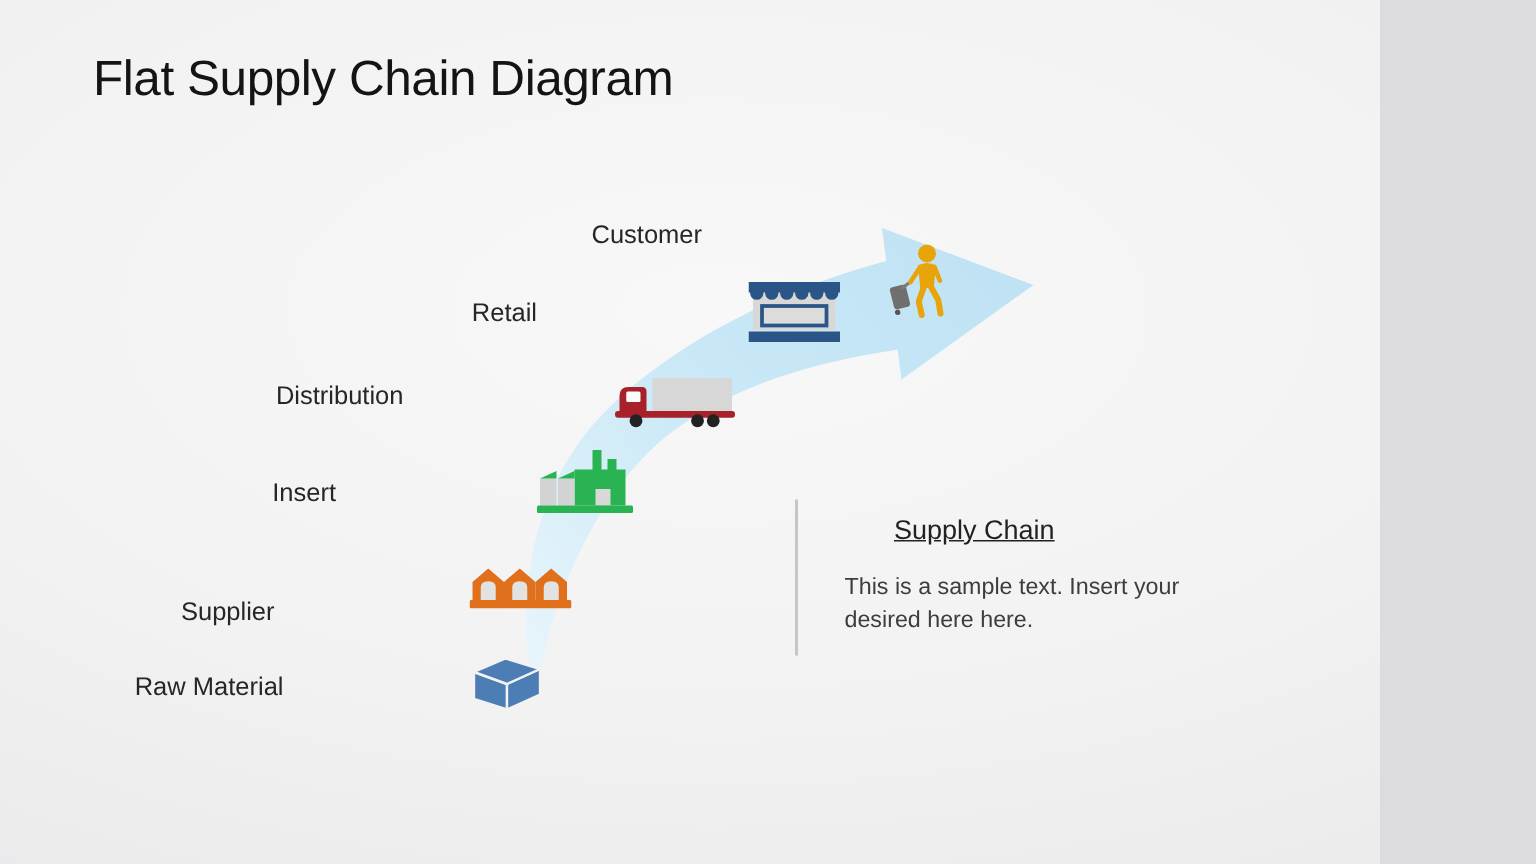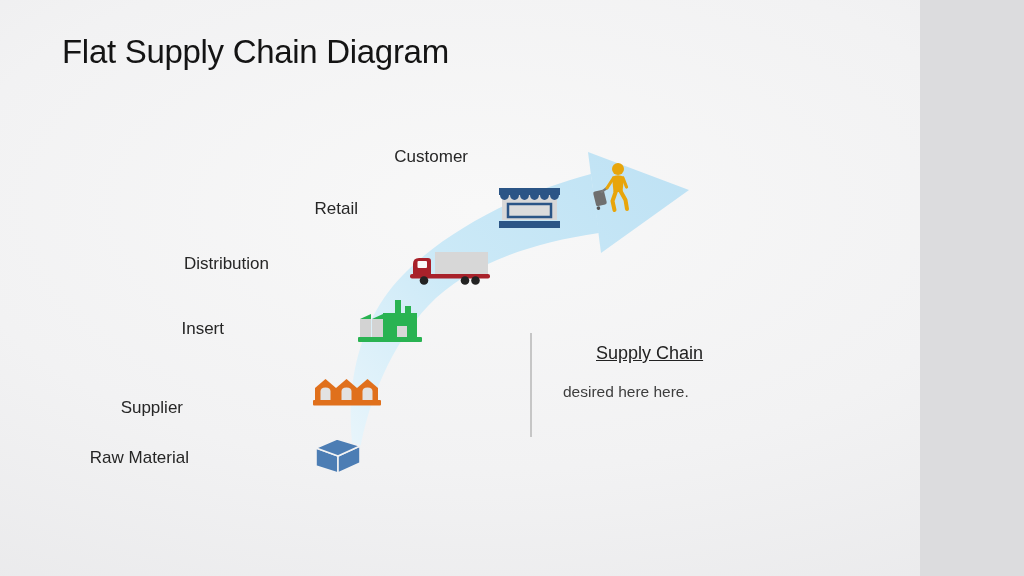--- a/index.html
+++ b/index.html
@@ -108,16 +108,17 @@
     <path d="M21 20 Q27 16.5 33 20 L31.5 35 L22.5 35 Z" fill="#E8A50B"></path>
     <path d="M22.5 21 L16 31" stroke="#E8A50B" stroke-width="3.2" stroke-linecap="round" fill="none"></path>
     <path d="M32 21 L35.5 30" stroke="#E8A50B" stroke-width="3.2" stroke-linecap="round" fill="none"></path>
     <path d="M29.5 34 L34.5 43 L36 52" stroke="#E8A50B" stroke-width="4" stroke-linecap="round" stroke-linejoin="round" fill="none"></path>
     <path d="M25 34 L21.5 44 L23.5 53" stroke="#E8A50B" stroke-width="4" stroke-linecap="round" stroke-linejoin="round" fill="none"></path>
   </svg>
 
   <div class="divider"></div>
   <div class="tb-title">Supply Chain</div>
   <div class="tb-body">
+    <div>This is a sample text. Insert your</div>
     <div>desired here here.</div>
   </div>
 
 </div>
 
 </body></html>

